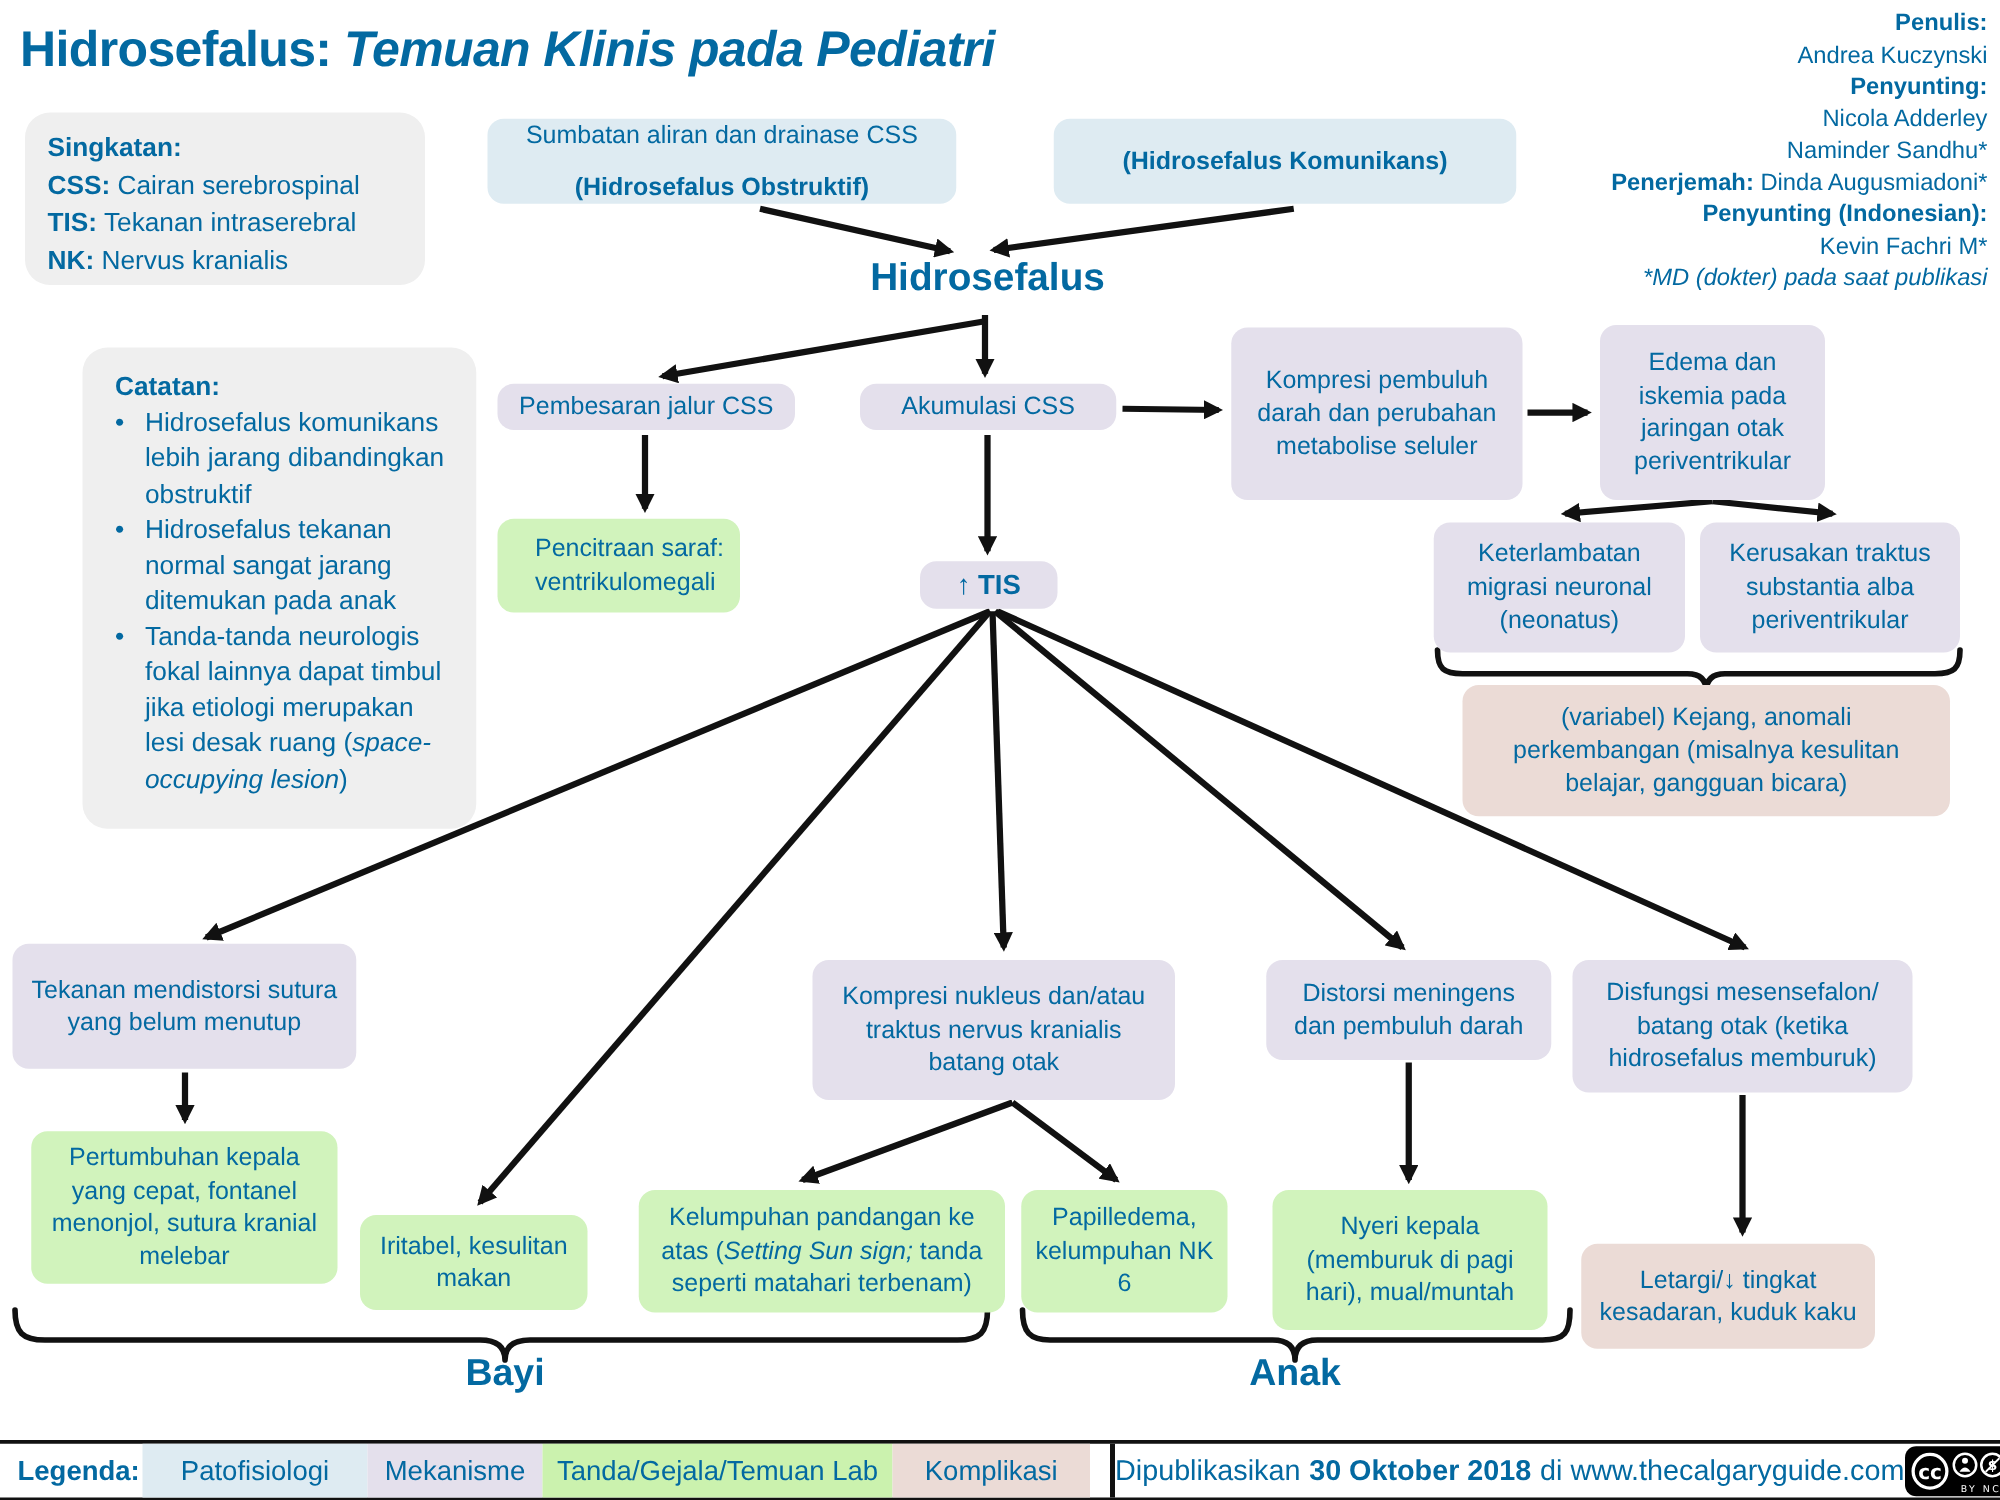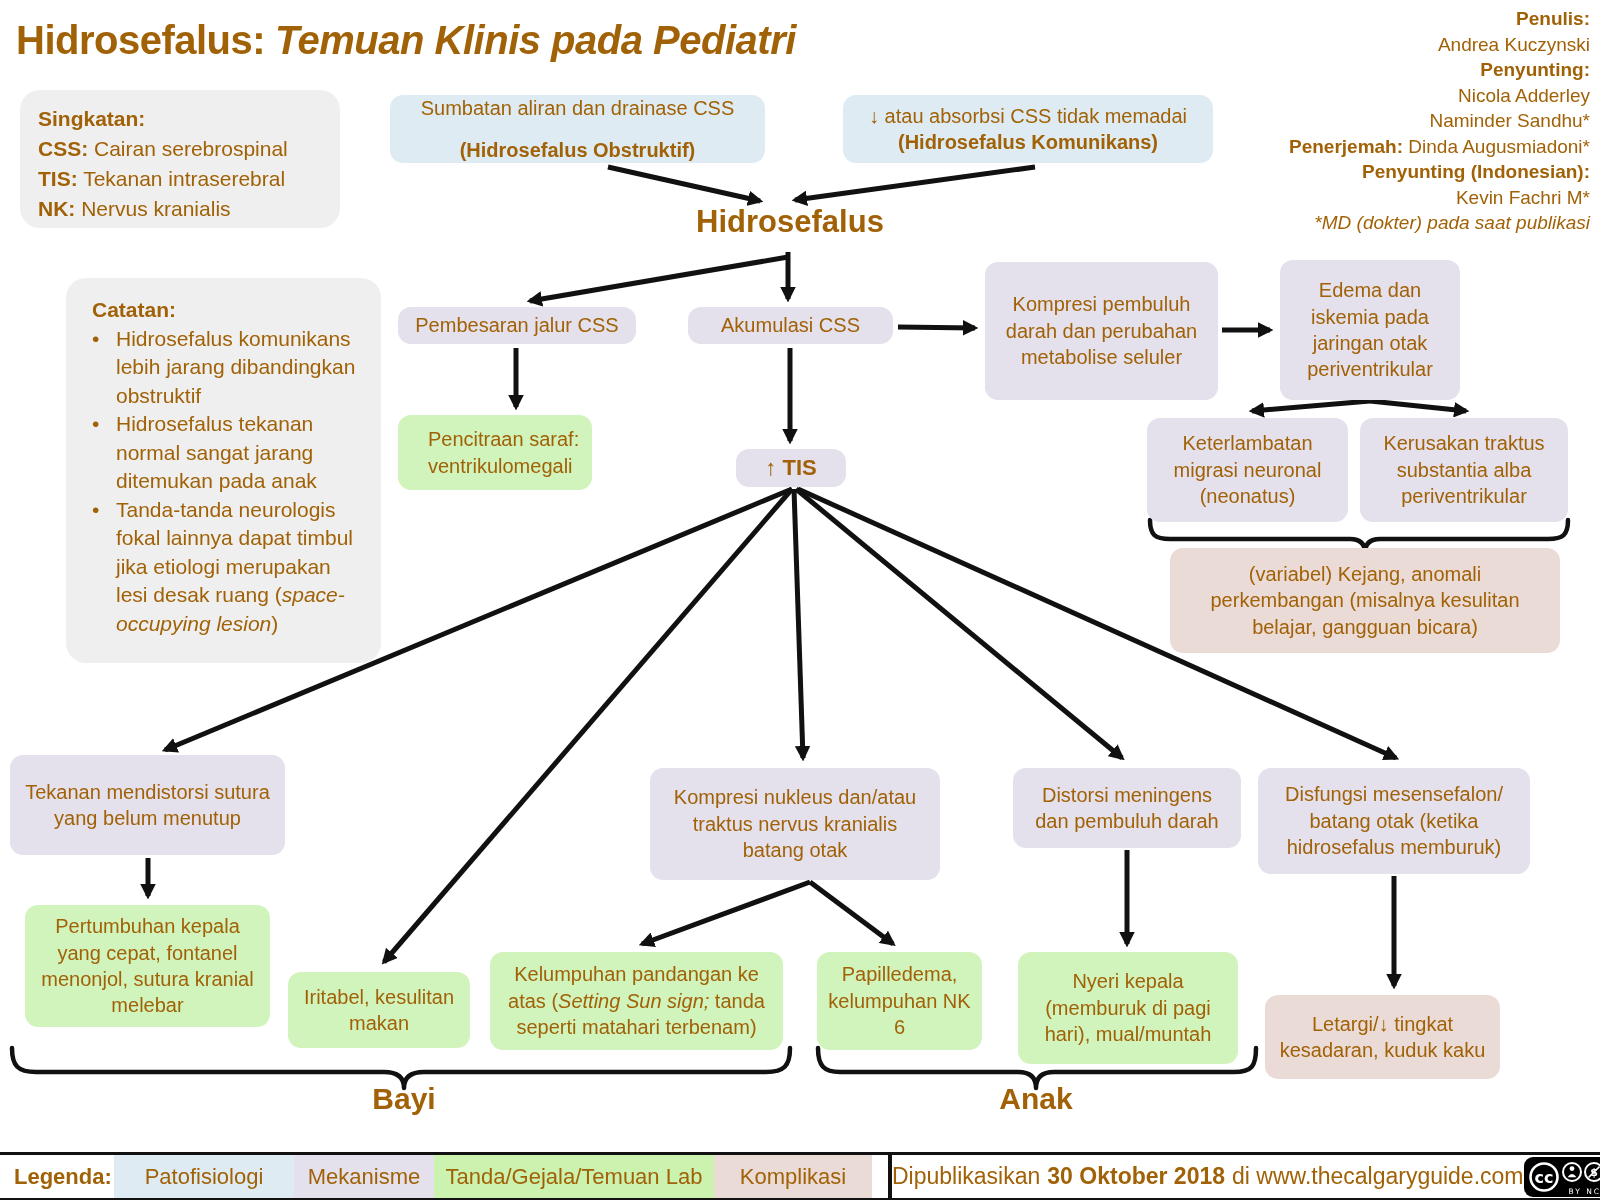--- a/index.html
+++ b/index.html
@@ -1,17 +1,17 @@
 <!DOCTYPE html>
 <html><head>
 <meta charset="utf-8">
 <style>
   html,body{margin:0;padding:0;background:#fff;}
   .poster{position:relative;width:1600px;height:1200px;background:#fff;overflow:hidden;
-          font-family:"Liberation Sans","DejaVu Sans",sans-serif;color:#a16207;}
+          font-family:"Liberation Sans","DejaVu Sans",sans-serif;color:#0369a1;}
   .overlay{position:absolute;left:0;top:0;z-index:0;pointer-events:none;}
   .abs{position:absolute;box-sizing:border-box;}
   .node{position:absolute;box-sizing:border-box;display:flex;flex-direction:column;
         align-items:center;justify-content:center;text-align:center;
         border-radius:13px;font-size:20px;line-height:1.32;z-index:1;padding:4px 10px;}
   .patho{background:#DEEBF2;}
   .mech{background:#E4E0EC;}
   .sign{background:#D1F3BC;}
   .comp{background:#EBDBD6;}
   .note{background:#EFEFEF;border-radius:20px;}
@@ -35,21 +35,21 @@
   #n-edema{left:1280px;top:260px;width:180px;height:140px;}
   #n-pencitraan{left:398px;top:415px;width:194px;height:75px;align-items:flex-start;text-align:left;padding-left:30px;}
   #n-tis{left:736px;top:449px;width:110px;height:38px;font-size:22px;font-weight:bold;}
   #n-keterlambatan{left:1147px;top:418px;width:201px;height:104px;}
   #n-kerusakan{left:1360px;top:418px;width:208px;height:104px;}
   #n-kejang{left:1170px;top:548px;width:390px;height:105px;}
   #n-tekanan{left:10px;top:755px;width:275px;height:100px;}
   #n-pertumbuhan{left:25px;top:905px;width:245px;height:122px;}
   #n-iritabel{left:288px;top:972px;width:182px;height:76px;}
   #n-komp-nukleus{left:650px;top:768px;width:290px;height:112px;}
-  #n-kelumpuhan{left:490px;top:952px;width:293px;height:98px;}
+  #n-kelumpuhan{left:511px;top:952px;width:293px;height:98px;}
   #n-papilledema{left:817px;top:952px;width:165px;height:98px;}
   #n-distorsi{left:1013px;top:768px;width:228px;height:80px;}
   #n-nyeri{left:1018px;top:952px;width:220px;height:112px;}
   #n-disfungsi{left:1258px;top:768px;width:272px;height:106px;}
   #n-letargi{left:1265px;top:995px;width:235px;height:84px;}
   #lbl-bayi{left:329px;top:1082px;}
   #lbl-anak{left:961px;top:1082px;}
   
   .bottombar{left:0;top:1152px;width:1600px;height:48px;border-top:3px solid #111;
              border-bottom:2px solid #111;display:flex;align-items:stretch;z-index:2;font-size:22px;background:#fff;}
@@ -149,21 +149,20 @@
       <span class="bullet">•</span>
       <span><span>Tanda-tanda neurologis fokal lainnya dapat timbul jika etiologi merupakan lesi desak ruang (</span><span class="i">space-occupying lesion</span><span>)</span></span>
     </div>
   </div>
 
   <div class="node patho" id="n-sumbatan">
     <div>Sumbatan aliran dan drainase CSS</div>
     <div class="b">(Hidrosefalus Obstruktif)</div>
   </div>
   <div class="node patho" id="n-absorbsi">
-    <div>↓ atau absorbsi CSS tidak memadai</div>
     <div class="b">(Hidrosefalus Komunikans)</div>
   </div>
 
   <div class="abs hidro">Hidrosefalus</div>
 
   <div class="node mech" id="n-pembesaran">Pembesaran jalur CSS</div>
   <div class="node mech" id="n-akumulasi">Akumulasi CSS</div>
   <div class="node mech" id="n-komp-pembuluh">Kompresi pembuluh darah dan perubahan metabolise seluler</div>
   <div class="node mech" id="n-edema">Edema dan iskemia pada jaringan otak periventrikular</div>
 

